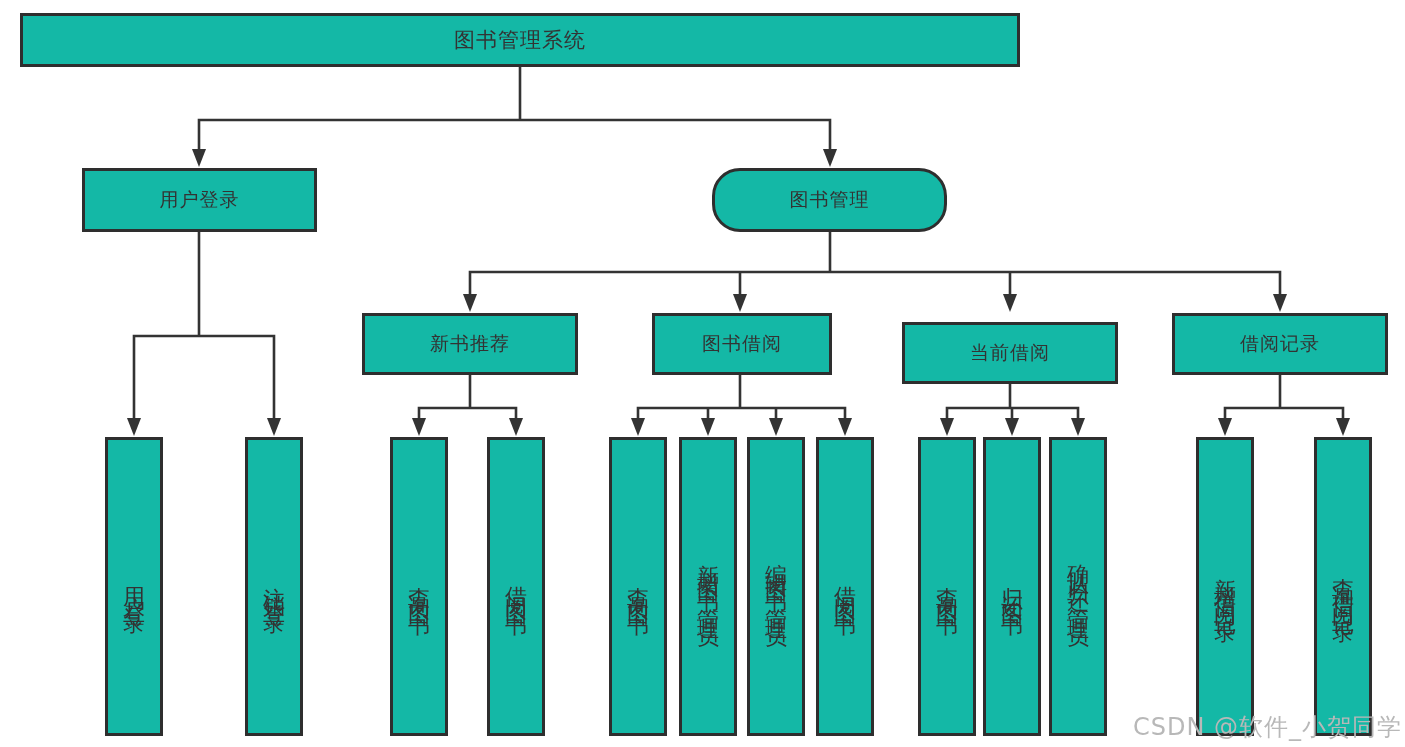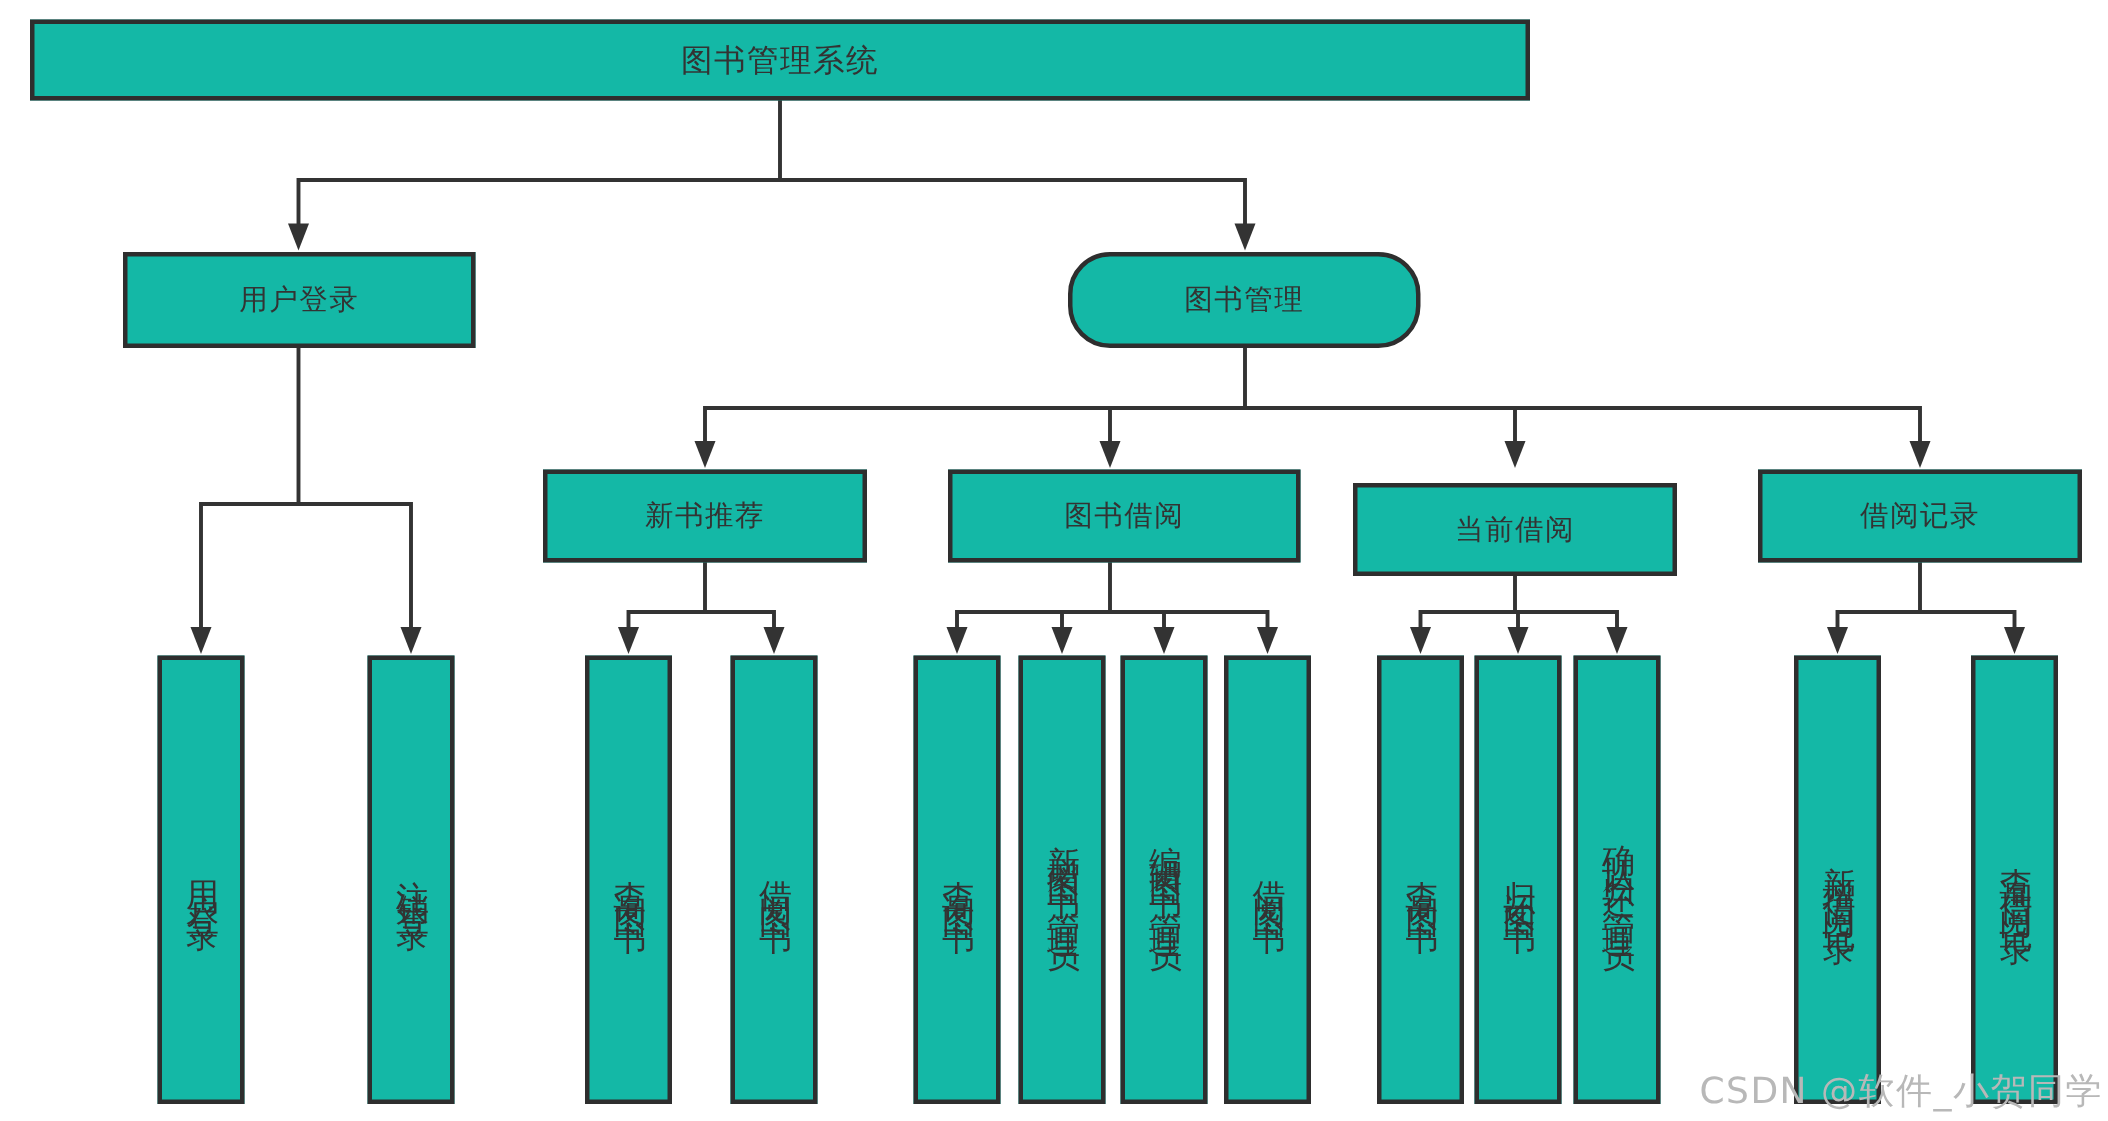--- a/index.html
+++ b/index.html
@@ -103,21 +103,21 @@
   <div class="node hnode" style="left:82px;top:168px;width:235px;height:64px;">
     <span>用户登录</span>
   </div>
   <div class="node hnode" style="left:712px;top:168px;width:235px;height:64px;border-radius:28px;">
     <span>图书管理</span>
   </div>
 
   <div class="node hnode" style="left:362px;top:313px;width:216px;height:62px;">
     <span>新书推荐</span>
   </div>
-  <div class="node hnode" style="left:632px;top:313px;width:235px;height:62px;">
+  <div class="node hnode" style="left:652px;top:313px;width:180px;height:62px;">
     <span>图书借阅</span>
   </div>
   <div class="node hnode" style="left:902px;top:322px;width:216px;height:62px;">
     <span>当前借阅</span>
   </div>
   <div class="node hnode" style="left:1172px;top:313px;width:216px;height:62px;">
     <span>借阅记录</span>
   </div>
 
   <div class="node vnode" style="left:105px;top:437px;width:58px;height:299px;">

